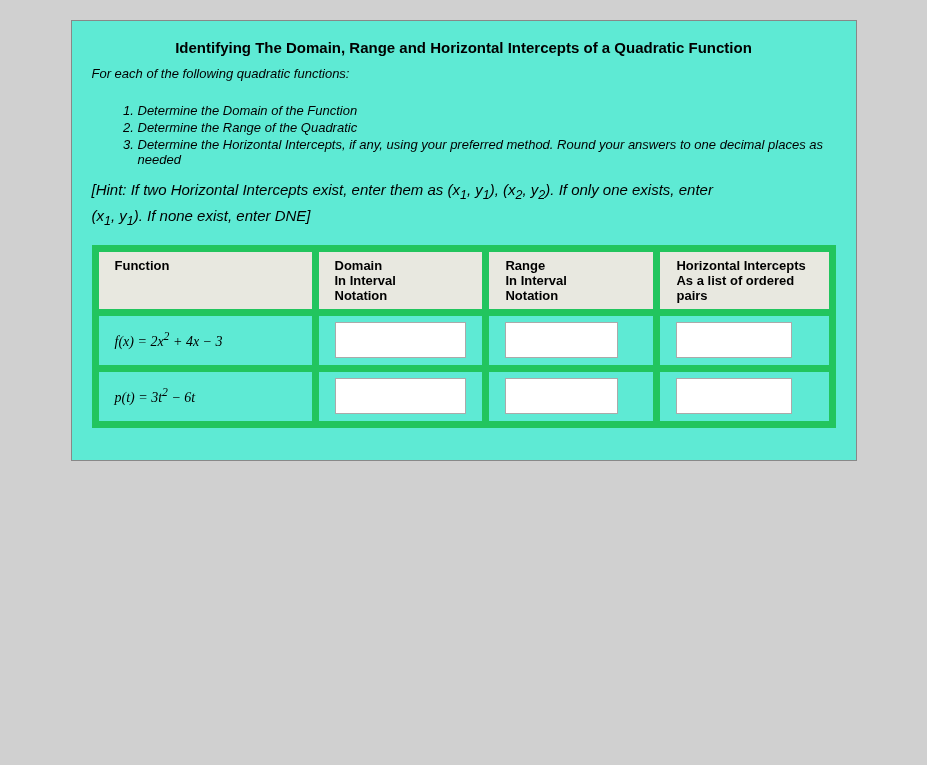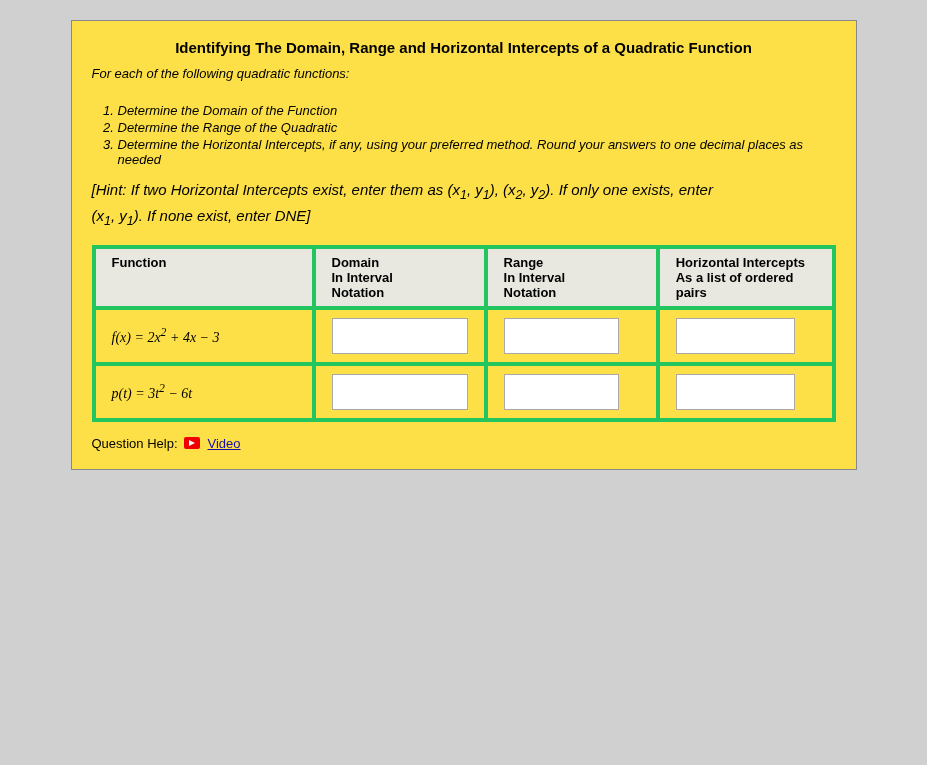--- a/index.html
+++ b/index.html
@@ -6,40 +6,40 @@
     body {
       background: #d0d0d0;
       font-family: 'Times New Roman', Times, serif;
       display: flex;
       justify-content: center;
       align-items: flex-start;
       min-height: 765px;
       padding: 20px;
     }
     .page-container {
-      background: #fde047;
+      background: #5eead4;
       border: 1.5px solid #888;
       width: 786px;
       padding: 18px 20px 18px 20px;
     }
     .page-title {
       font-size: 15px;
       font-weight: bold;
       text-align: center;
       margin-bottom: 10px;
       font-family: Arial, sans-serif;
     }
     .subtitle {
       font-size: 13px;
       font-style: italic;
       margin-bottom: 22px;
       font-family: Arial, sans-serif;
     }
     .instructions {
-      margin-left: 26px;
+      margin-left: 46px;
       margin-bottom: 12px;
     }
     .instructions li {
       font-size: 13px;
       font-style: italic;
       margin-bottom: 2px;
       font-family: Arial, sans-serif;
     }
     .hint {
       font-size: 15px;
@@ -48,21 +48,21 @@
       font-family: Arial, sans-serif;
       line-height: 1.5;
     }
     table {
       width: 100%;
       border-collapse: collapse;
       border: 1.5px solid #666;
       margin-bottom: 14px;
     }
     th, td {
-      border: 4px solid #22c55e;
+      border: 7px solid #22c55e;
       padding: 6px 16px;
       vertical-align: middle;
     }
     th {
       background: #e8e8e0;
       font-size: 13px;
       font-weight: bold;
       font-family: Arial, sans-serif;
       text-align: left;
     }
@@ -177,18 +177,13 @@
         <td>
           <input type="text" class="answer-box-small" style="">
         </td>
         <td>
           <input type="text" class="answer-box-small" style="">
         </td>
       </tr>
     </tbody>
   </table>
 
-  <div class="question-help">
-    <span>Question Help:</span>
-    <span class="video-icon"></span>
-    <a href="#">Video</a>
-  </div>
 </div>
 
 </body></html>

